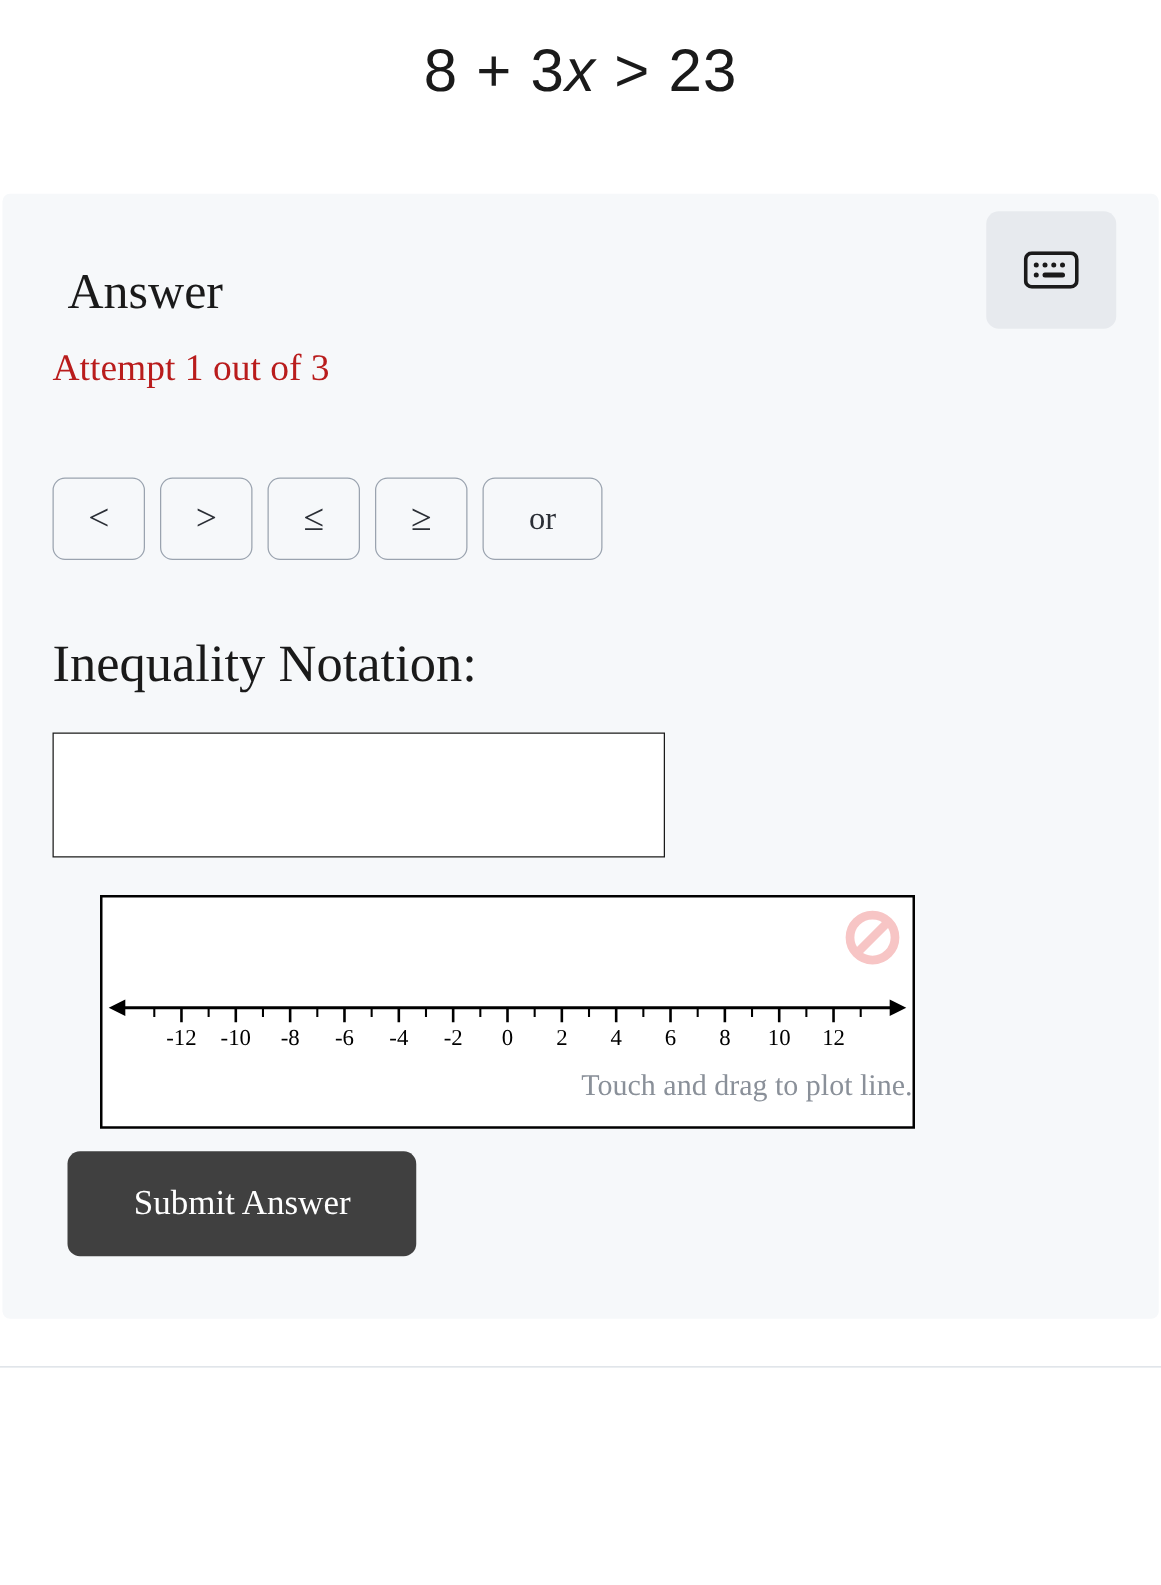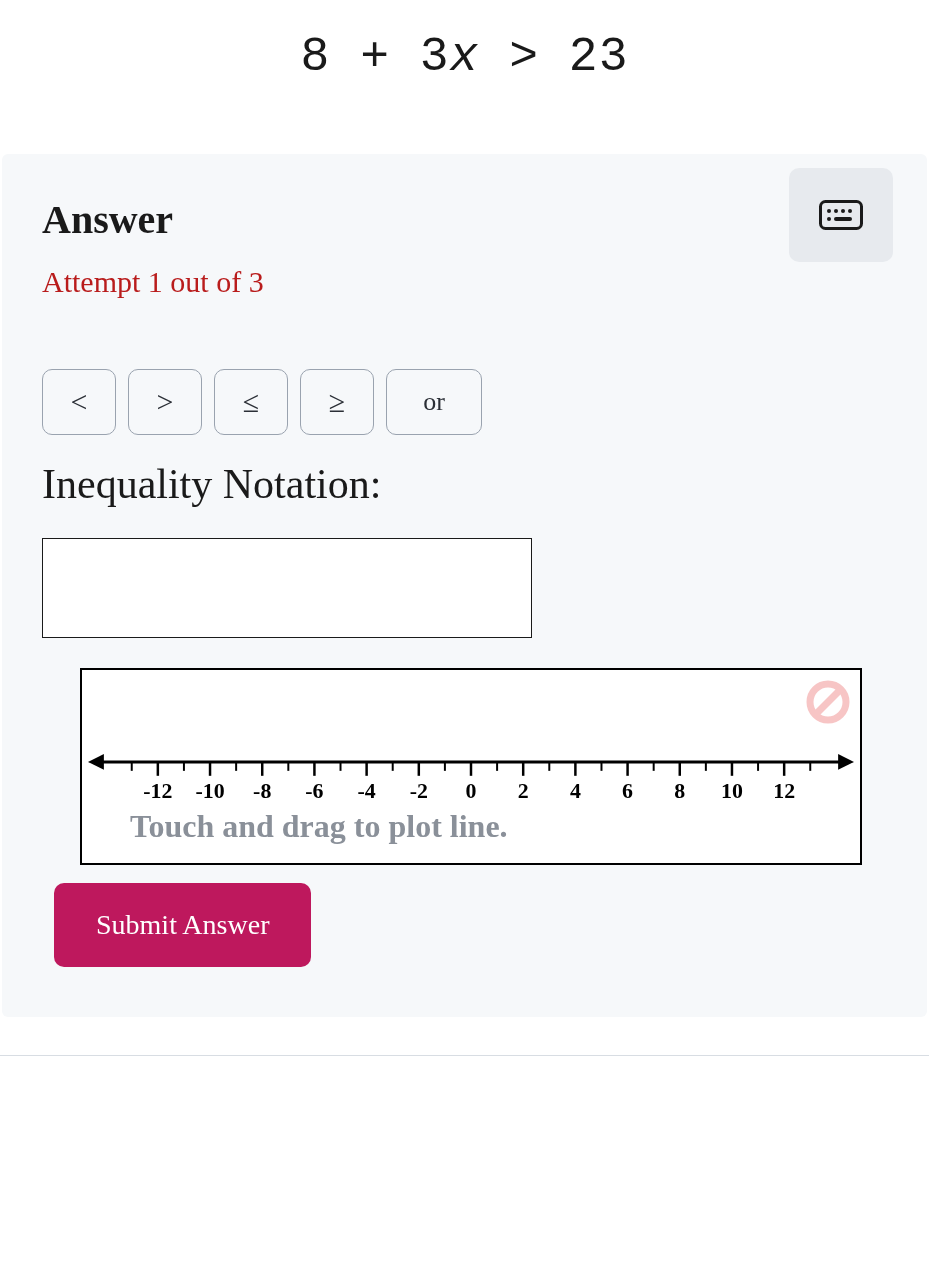--- a/index.html
+++ b/index.html
@@ -13,42 +13,42 @@
   .page {
     width: 929px;
     min-height: 1268px;
     position: relative;
   }
   .problem-equation {
     font-size: 48px;
     text-align: center;
     padding-top: 30px;
     padding-bottom: 30px;
-    font-family: Liberation Mono, monospace;
+    font-family: Liberation Sans, sans-serif;
     letter-spacing: 1px;
   }
   .problem-equation .italic {
     font-style: italic;
   }
   .answer-panel {
     background: #f6f8fa;
     margin: 40px 2px 0 2px;
     border-radius: 6px;
     padding: 42px 40px 50px 40px;
     position: relative;
   }
   .answer-header {
     display: flex;
     justify-content: space-between;
     align-items: flex-start;
   }
   .answer-title {
     font-size: 40px;
-    font-weight: bold;
-    margin: 0;
+    font-weight: normal;
+    margin: 12px;
   }
   .keypad-toggle {
     background: #e7eaee;
     border-radius: 10px;
     width: 104px;
     height: 94px;
     display: flex;
     align-items: center;
     justify-content: center;
     cursor: pointer;
@@ -80,73 +80,72 @@
     cursor: pointer;
     font-family: Georgia, serif;
   }
   .sym-btn.or-btn {
     width: 96px;
     font-size: 26px;
   }
   .section-label {
     font-size: 42px;
     color: #1a1a1a;
-    margin-top: 25px;
+    margin-top: 60px;
     font-weight: normal;
   }
   .notation-input {
     margin-top: 30px;
     width: 490px;
     height: 100px;
     border: 1.5px solid #1a1a1a;
     background: #ffffff;
     font-size: 28px;
     padding: 8px 12px;
     outline: none;
   }
   .numberline-wrap {
     margin-top: 30px;
     margin-left: 38px;
-    width: 782px;
+    width: 652px;
     border: 2px solid #000;
     background: #fff;
     position: relative;
     padding-bottom: 12px;
-    font-weight: bold;
   }
   .no-symbol {
     position: absolute;
     top: 8px;
     right: 8px;
     width: 48px;
     height: 48px;
   }
   .no-symbol svg { display: block; }
   .nl-svg {
     display: block;
     width: 100%;
     height: 140px;
   }
   .nl-caption {
-    text-align: left;
+    text-align: right;
     color: #8a9099;
-    font-size: 32px;
+    font-size: 24px;
     margin-top: -2px;
     padding-bottom: 6px;
     padding-left: 48px;
   }
   .submit-btn {
     margin-top: 18px;
     margin-left: 12px;
-    background: #be185d;
+    background: #404040;
     color: #fff;
     border: none;
     border-radius: 10px;
     font-size: 28px;
-    padding: 26px 42px;
+    padding: 26px 53px;
     cursor: pointer;
     font-family: Georgia, serif;
   }
   .bottom-rule {
     border: none;
     border-top: 1.5px solid #d8dde3;
     margin: 38px 0 0 0;
   }
 </style>
 </head>

